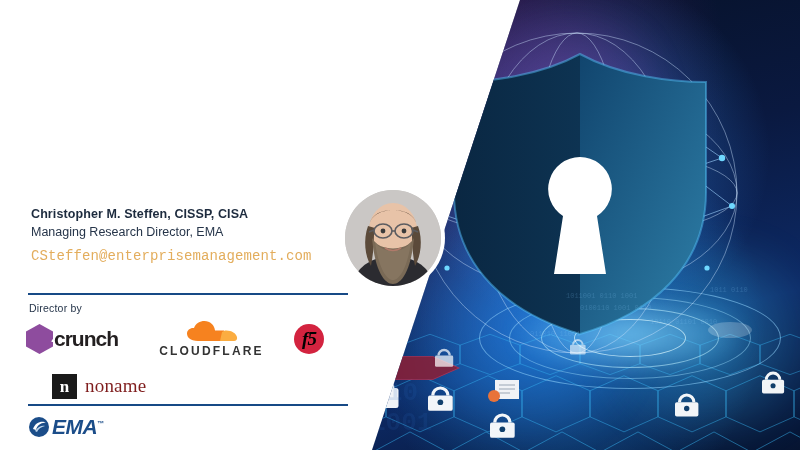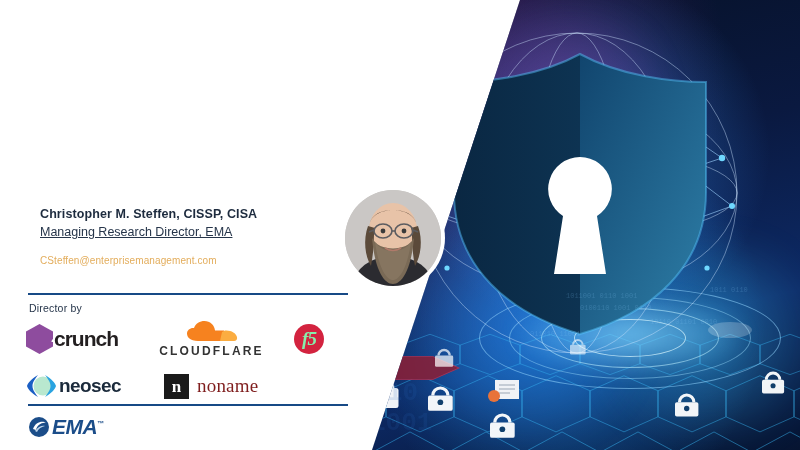--- a/index.html
+++ b/index.html
@@ -45,24 +45,24 @@
   
   .headshot{position:absolute;left:345px;top:190px;width:96px;height:96px;border-radius:50%;
             overflow:hidden;box-shadow:0 0 0 4px #ffffff;background:#c9c6c4;}
   .headshot svg{display:block;}
 
   
   .title{position:absolute;left:30px;top:70px;width:330px;color:#26354a;
          font-size:30px;line-height:1.33;font-weight:300;letter-spacing:.2px;}
   .title span{display:block;white-space:nowrap;}
 
-  .presenter{position:absolute;left:40px;top:205px;width:300px;}
+  .presenter{position:absolute;left:31px;top:205px;width:300px;}
   .p-name{font-size:12.5px;font-weight:bold;color:#1d2b3e;letter-spacing:.1px;line-height:1.45;}
-  .p-role{font-size:12.5px;font-weight:400;color:#26354a;line-height:1.45;text-decoration:underline;}
-  .p-mail{font-size:10px;color:#e3ad5c;margin-top:14px;letter-spacing:.1px;}
+  .p-role{font-size:12.5px;font-weight:400;color:#26354a;line-height:1.45;}
+  .p-mail{font-size:14px;color:#e3ad5c;margin-top:7px;letter-spacing:.1px;font-family:Liberation Mono, monospace;}
 
   .divider{position:absolute;left:28px;width:320px;height:2px;background:#174a86;}
   .div1{top:293px;}
   .div2{top:404px;}
 
   .sponsored{position:absolute;left:29px;top:302px;font-size:10.5px;color:#26354a;letter-spacing:.2px;}
 
   .logos{position:absolute;left:26px;top:318px;width:330px;}
   .logorow{display:flex;align-items:center;}
   .row1{height:42px;}
@@ -76,21 +76,21 @@
   .hex42 b{color:#fff;font-size:14px;font-style:italic;font-weight:bold;line-height:1;margin-left:40px;}
   .crunchtxt{font-size:21px;font-weight:bold;color:#231f20;letter-spacing:-1px;margin-left:1px;}
 
   
   .l-cloudflare{width:115px;margin-left:22px;text-align:center;}
   .cfcloud{width:56px;height:22px;margin:0 auto 1px;position:relative;}
   .cftxt{font-size:12px;font-weight:bold;color:#333;letter-spacing:2.2px;}
 
   
   .l-f5{width:44px;margin-left:18px;display:flex;justify-content:center;}
-  .f5c{width:30px;height:30px;border-radius:50%;background:#d3233f;color:#86efac;
+  .f5c{width:30px;height:30px;border-radius:50%;background:#d3233f;color:#000000;
        display:flex;align-items:center;justify-content:center;
        font-family:"Liberation Serif",serif;font-size:19px;font-weight:bold;font-style:italic;letter-spacing:-1px;}
 
   
   .l-neosec{display:flex;align-items:center;width:112px;}
   .nsmark{width:30px;height:26px;position:relative;}
   .nstxt{font-size:19px;font-weight:bold;color:#1b2a3b;letter-spacing:-.6px;margin-left:3px;}
 
   
   .l-noname{display:flex;align-items:center;margin-left:26px;}
@@ -337,30 +337,20 @@
         <div class="cftxt">CLOUDFLARE</div>
       </div>
 
       <div class="l-f5">
         <div class="f5c">f5</div>
       </div>
     </div>
 
     <div class="logorow row2">
 
-      <div class="l-neosec">
-        <div class="nsmark">
-          <svg width="30" height="26" viewBox="0 0 30 26">
-            <circle cx="17" cy="13" r="9.5" fill="#b9e8cf"></circle>
-            <path d="M12 2 C5 6 2 10 1 13 C2 16 5 20 12 24 C8 19 6.5 16 6.5 13 C6.5 10 8 7 12 2 Z" fill="#1b5fc4"></path>
-            <path d="M19 2 C26 6 29 10 30 13 C29 16 26 20 19 24 C23 19 24.5 16 24.5 13 C24.5 10 23 7 19 2 Z" fill="#2aa3e0"></path>
-          </svg>
-        </div>
-        <div class="nstxt">neosec</div>
-      </div>
 
       <div class="l-noname">
         <div class="nnbox">
           <b>n</b>
         </div>
         <div class="nntxt">noname</div>
       </div>
     </div>
   </div>
 

